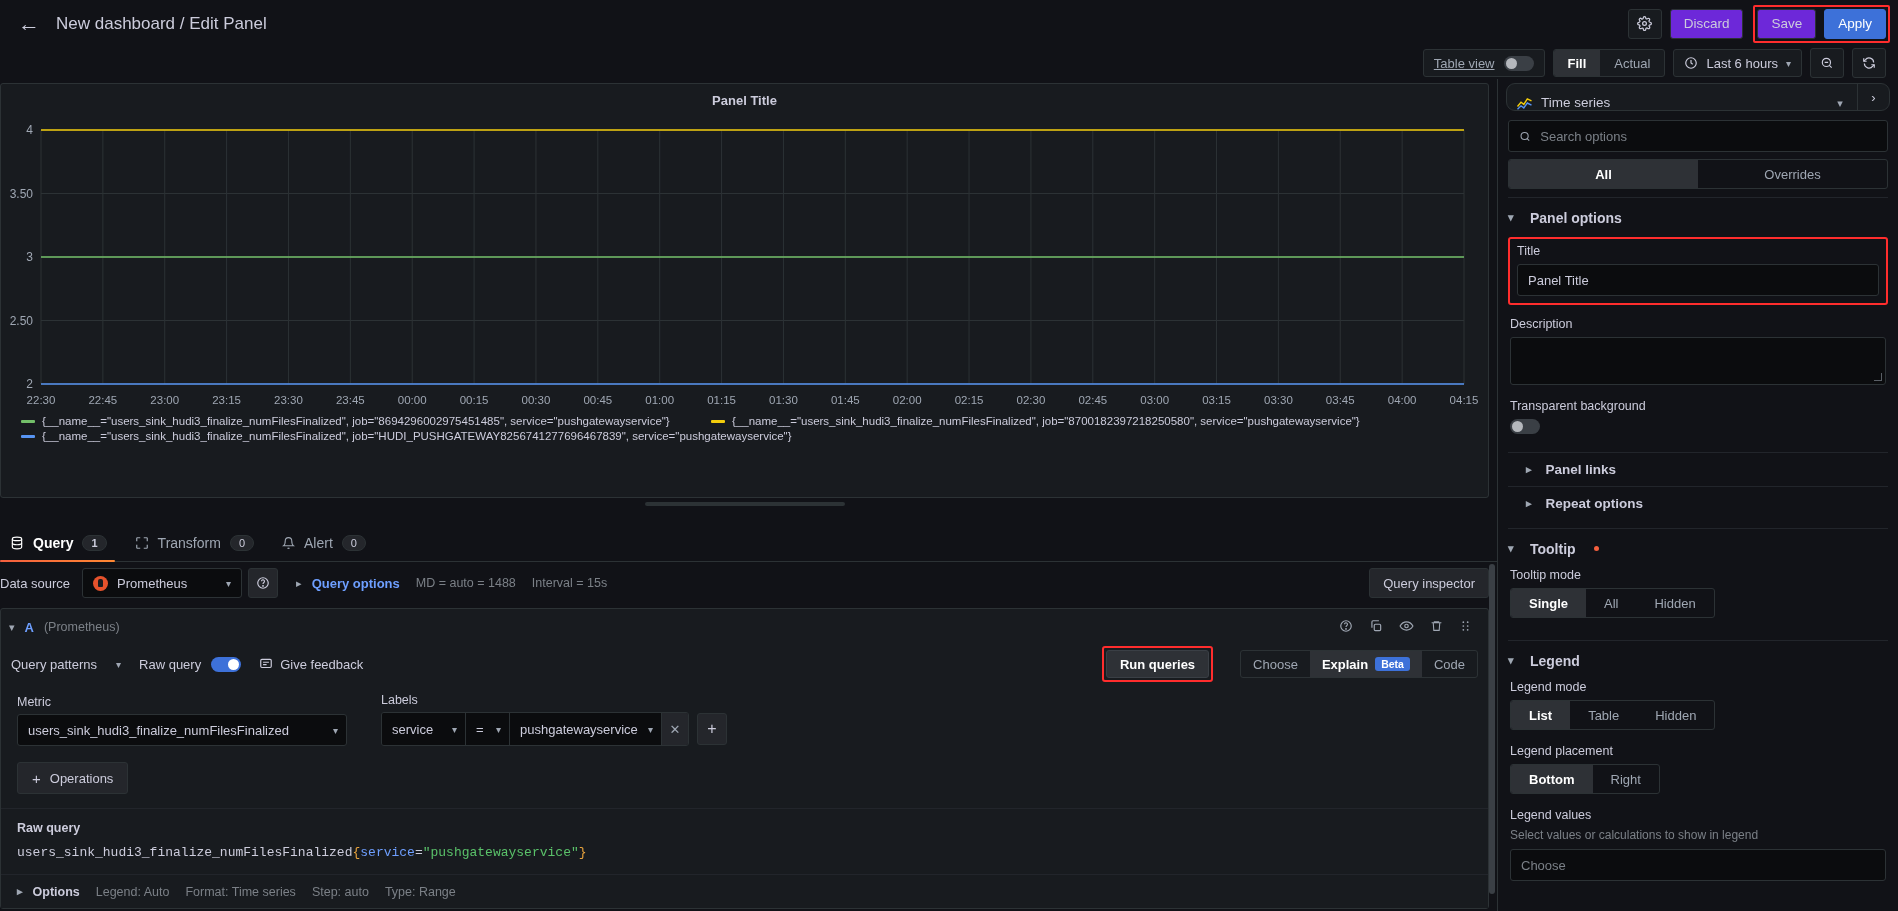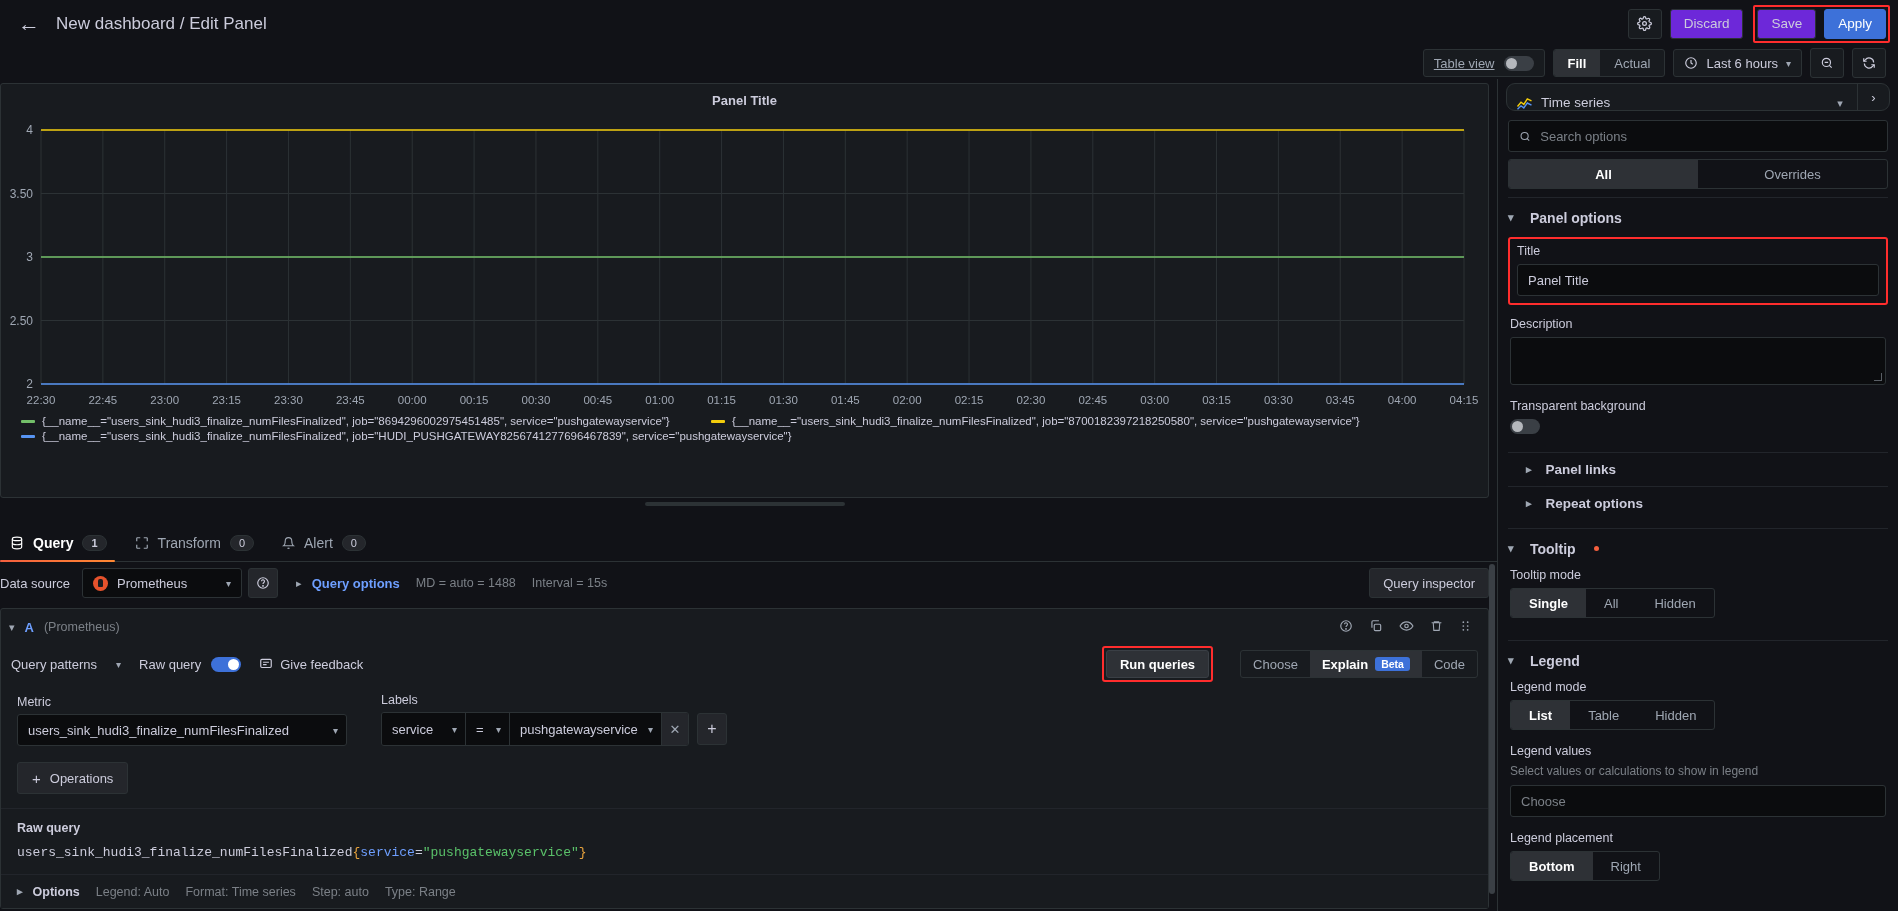--- a/index.html
+++ b/index.html
@@ -716,30 +716,30 @@
         </div>
         <div class="opt-field">
           <div class="opt-label">Legend mode</div>
           <div class="radio-seg">
             <div class="active">List</div>
             <div>Table</div>
             <div>Hidden</div>
           </div>
         </div>
         <div class="opt-field">
+          <div class="opt-label">Legend placement</div>
+          <div class="radio-seg">
+            <div class="active">Bottom</div>
+            <div>Right</div>
+          </div>
+        </div>
+        <div class="opt-field">
           <div class="opt-label">Legend values</div>
           <div class="hint">Select values or calculations to show in legend</div>
           <div class="opt-input" style="color:#7b8087">
             <span>Choose</span>
           </div>
         </div>
-        <div class="opt-field">
-          <div class="opt-label">Legend placement</div>
-          <div class="radio-seg">
-            <div class="active">Bottom</div>
-            <div>Right</div>
-          </div>
-        </div>
       </div>
 
     </div>
   </div>
 </div>
 
 </body></html>

